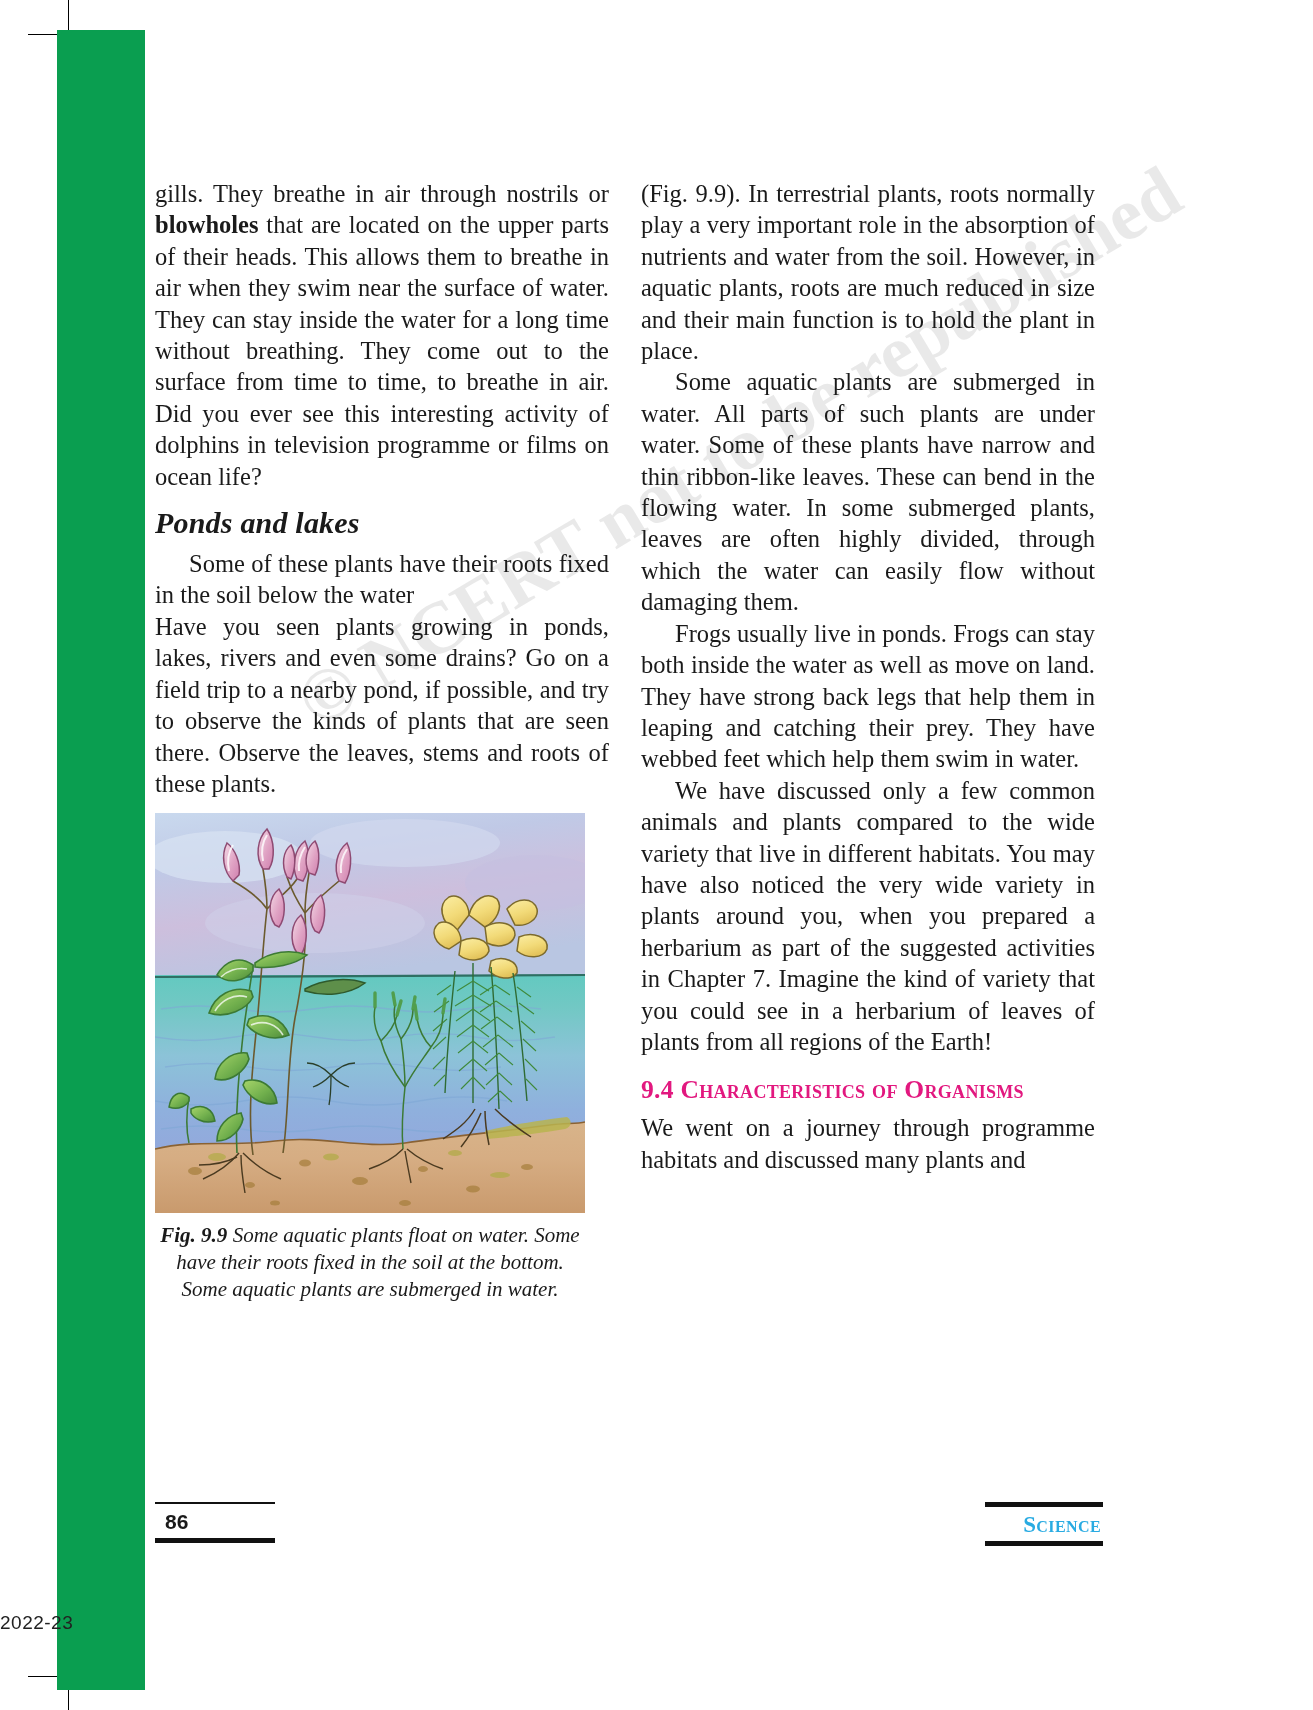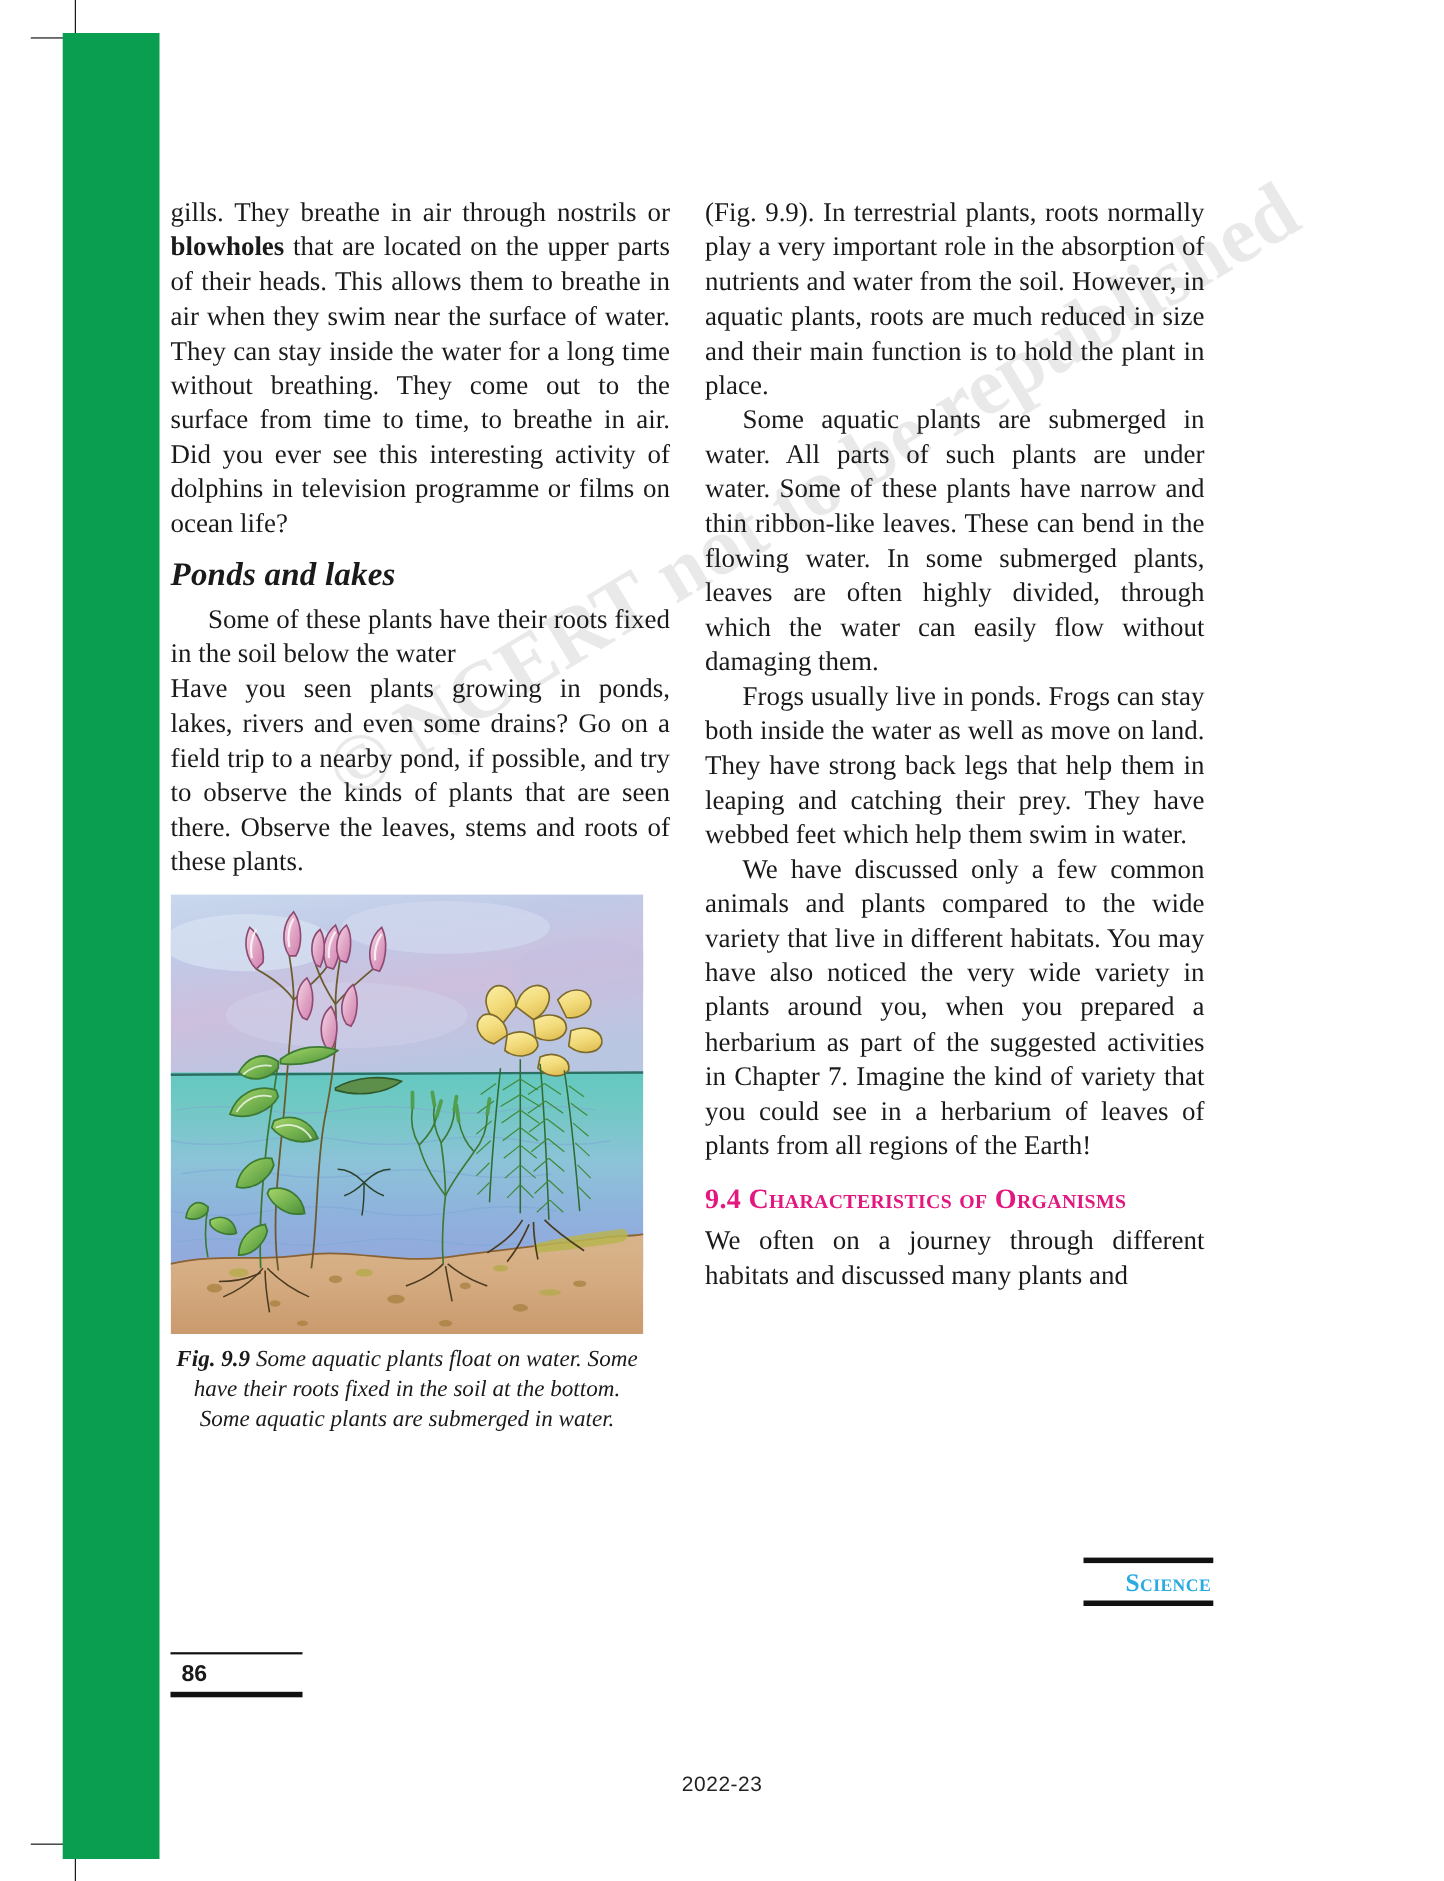--- a/index.html
+++ b/index.html
@@ -111,21 +111,21 @@
   
   #footer-left {
     position: absolute;
     left: 10px;
     top: 1502px;
     width: 120px;
   }
   #footer-right {
     position: absolute;
     left: 840px;
-    top: 1416px;
+    top: 1502px;
     width: 118px;
     text-align: right;
   }
   .rule-thin { height: 2px; background: #111; width: 100%; }
   .rule-thick { height: 5px; background: #111; width: 100%; }
   .folio {
     font-size: 21px;
     font-weight: 700;
     font-family: "Liberation Sans", "DejaVu Sans", sans-serif;
     padding: 7px 0 6px 10px;
@@ -139,21 +139,20 @@
     padding: 6px 2px 5px 0;
     line-height: 1;
     letter-spacing: 0.4px;
   }
 
   #year-stamp {
     position: absolute;
     left: 0;
     top: 1612px;
     width: 1313px;
-    text-align: center;
     font-family: "Liberation Sans", "DejaVu Sans", sans-serif;
     font-size: 19px;
     color: #222;
     letter-spacing: 0.5px;
   }
 
   
   #watermark {
     position: absolute;
     left: 250px;
@@ -435,21 +434,21 @@
 
       <p class="para indent">Some aquatic plants are submerged in water. All parts of such plants are under water. Some of these plants have narrow and thin ribbon-like leaves. These can bend in the flowing water. In some submerged plants, leaves are often highly divided, through which the water can easily flow without damaging them.</p>
 
       <p class="para indent">Frogs usually live in ponds. Frogs can stay both inside the water as well as move on land. They have strong back legs that help them in leaping and catching their prey.  They have webbed feet which help them swim in water.</p>
 
       <p class="para indent">We have discussed only a few common animals and plants compared to the wide variety that live in different habitats. You may have also noticed the very wide variety in plants around you, when you prepared a herbarium as part of the suggested activities in Chapter 7. Imagine the kind of variety that you could see in a herbarium of leaves of plants from all regions of the Earth!</p>
 
       <h2 class="section-head"><span class="num">9.4</span>
         <span>Characteristics of Organisms</span></h2>
 
-      <p class="para">We often on a journey through different habitats and discussed many plants and</p>
+      <p class="para">We went on a journey through programme habitats and discussed many plants and</p>
 
     </div>
 
   </div>
 
   <div id="footer-left">
     <div class="rule-thin"></div>
     <div class="folio">86</div>
     <div class="rule-thick"></div>
   </div>

